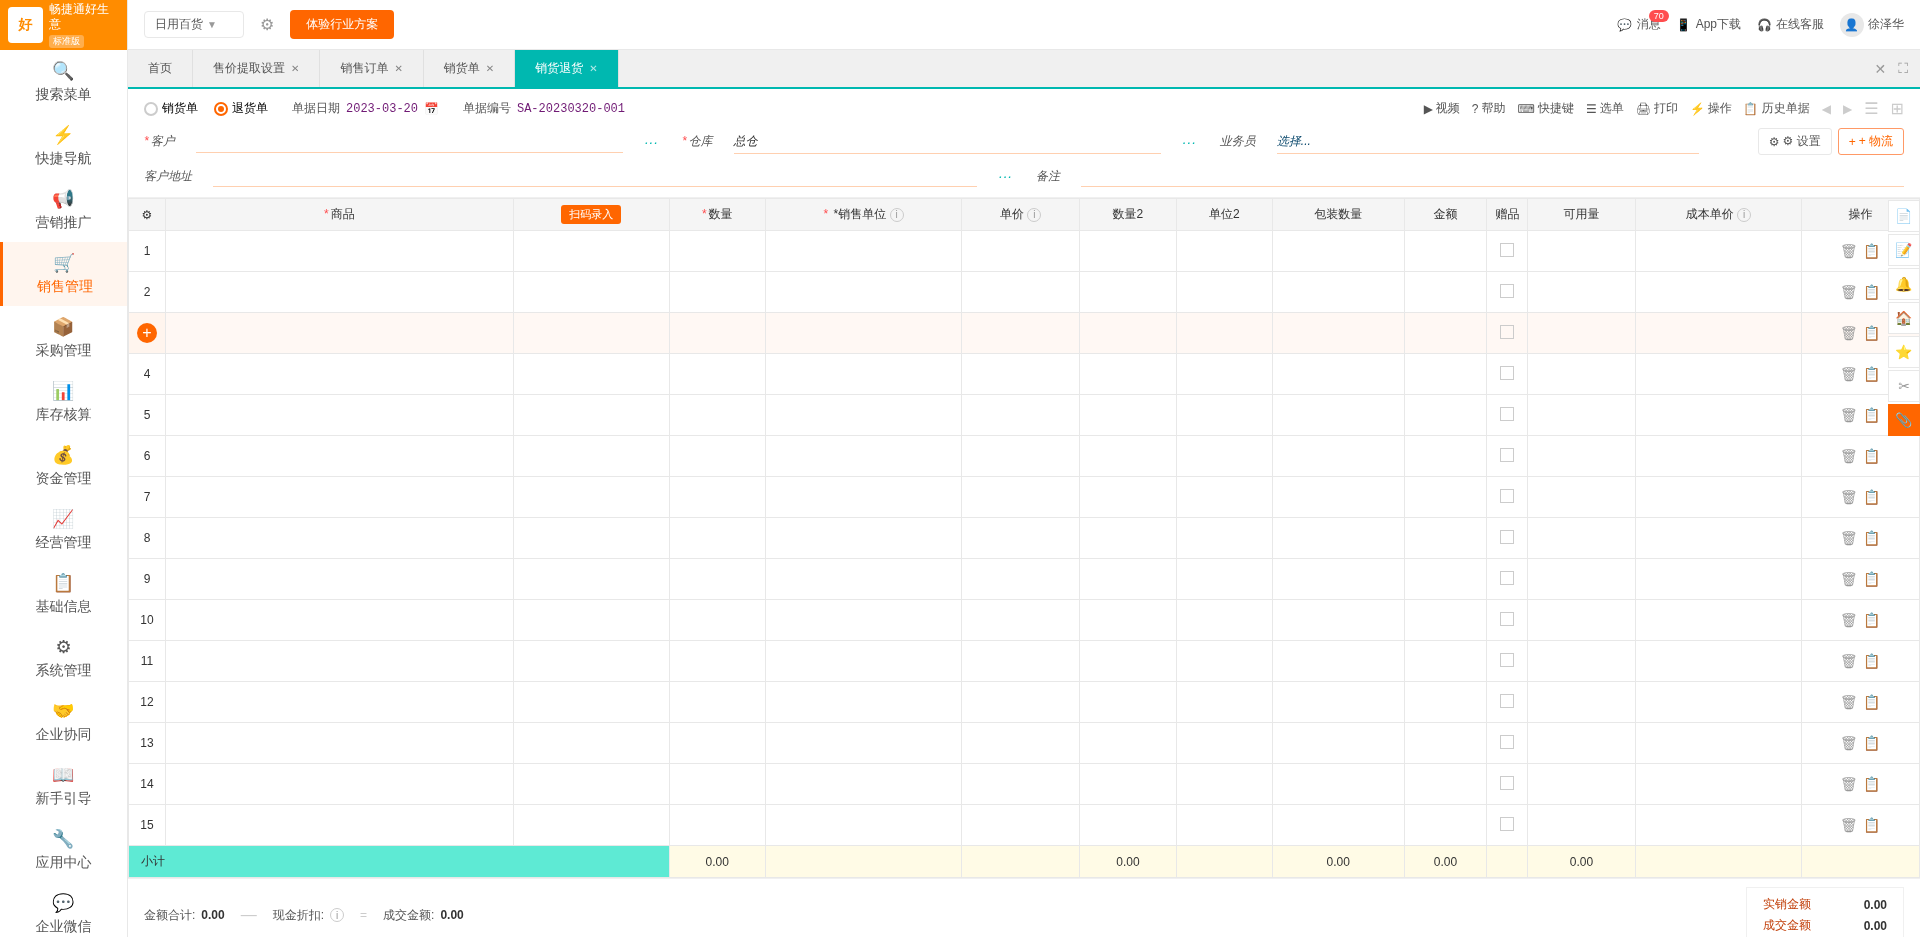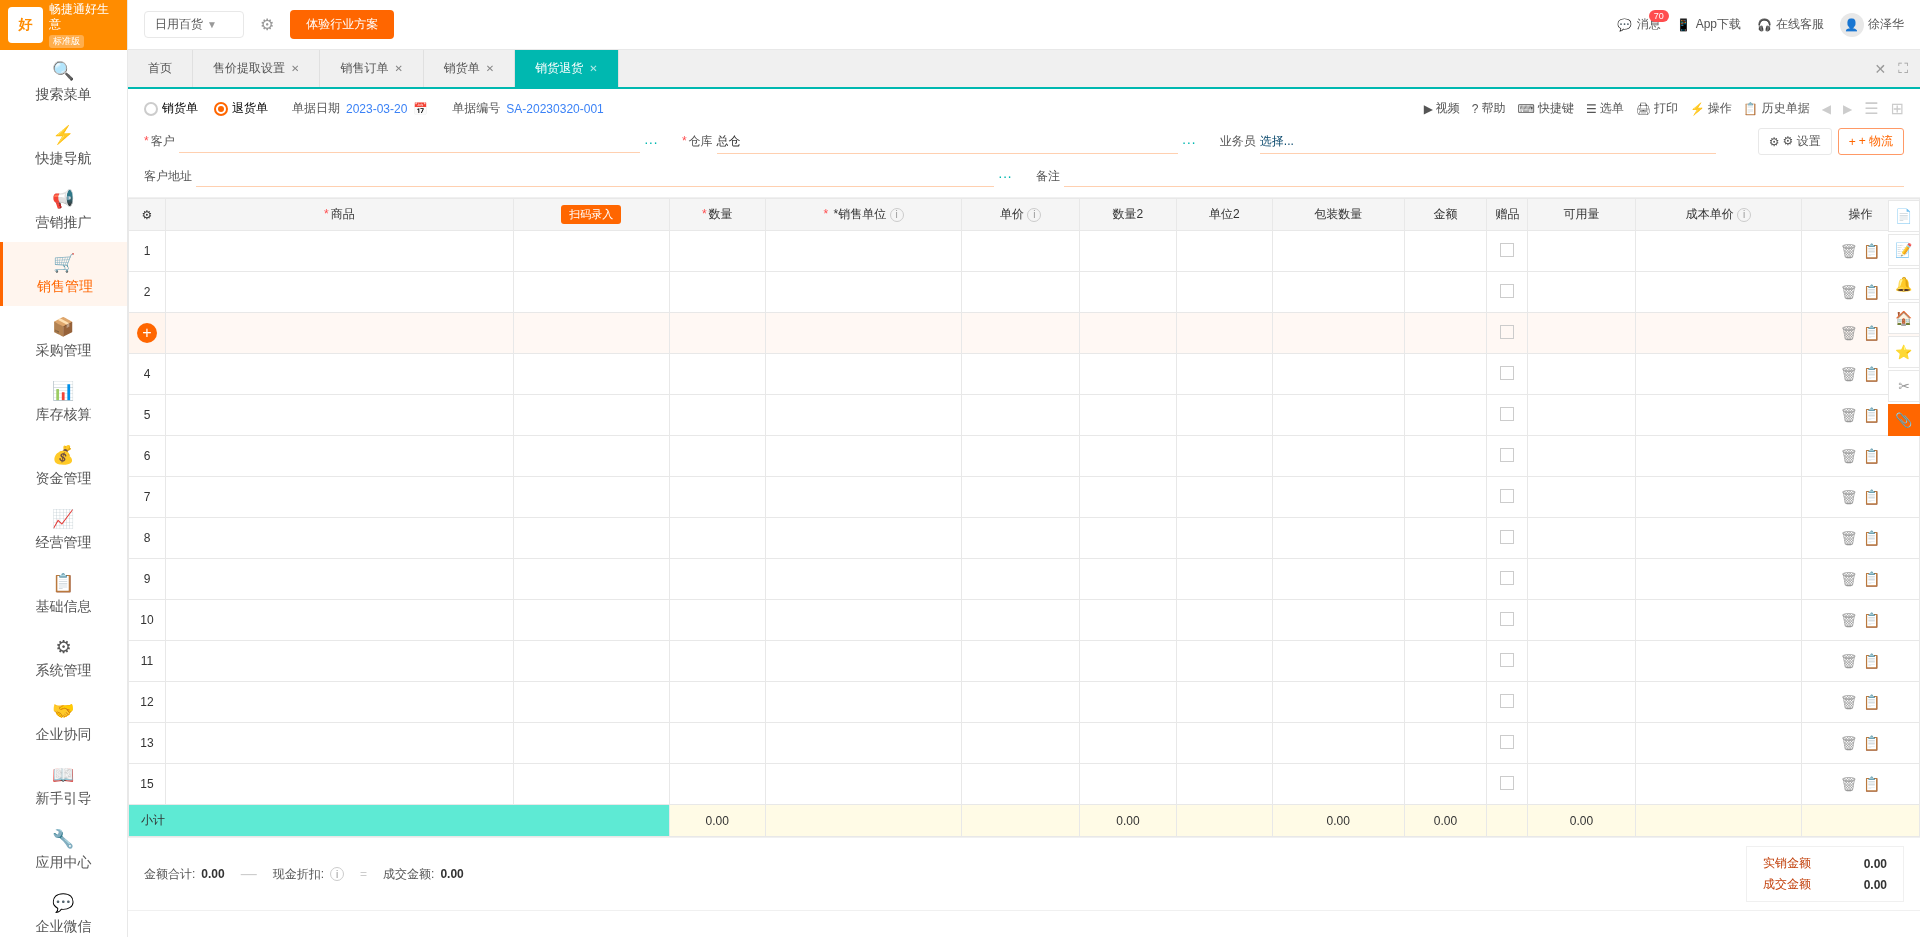--- a/index.html
+++ b/index.html
@@ -45,21 +45,21 @@
 
     
     .content { flex: 1; overflow-y: auto; padding: 0; background: #fff; }
     .radio-group { display: flex; gap: 16px; align-items: center; }
     .radio-item { display: flex; align-items: center; gap: 4px; cursor: pointer; }
     .radio-dot { width: 14px; height: 14px; border-radius: 50%; border: 2px solid #ccc; display: flex; align-items: center; justify-content: center; }
     .radio-dot.active { border-color: #ff6600; }
     .radio-dot.active::after { content: ''; width: 6px; height: 6px; border-radius: 50%; background: #ff6600; }
     .form-field-group { display: flex; align-items: center; gap: 6px; }
     .form-label { color: #555; white-space: nowrap; }
-    .form-value { color: #3b82f6; }
+    .form-value { color: #701a75; font-family: Liberation Mono, monospace; }
     .form-actions-right { margin-left: auto; display: flex; align-items: center; gap: 12px; }
     .form-action-btn { display: flex; align-items: center; gap: 3px; color: #555; cursor: pointer; font-size: 12px; }
     .field-input-orange { border-bottom-color: #ff9966; }
 
     
     .form-settings { display: flex; gap: 6px; margin-left: auto; }
     .form-settings-btn { border: 1px solid #e8e8e8; background: #fff; padding: 4px 10px; border-radius: 3px; cursor: pointer; color: #555; font-size: 12px; display: flex; align-items: center; gap: 3px; }
 
     
     .data-table { width: 100%; border-collapse: collapse; }
@@ -87,21 +87,21 @@
     .amount-value { color: #333; font-weight: bold; }
 
     
     .summary-box { margin-left: auto; background: #fff; border: 1px solid #f0f0f0; padding: 8px 16px; display: flex; flex-direction: column; gap: 4px; }
     .summary-row { display: flex; align-items: center; gap: 16px; justify-content: space-between; }
     .summary-label { color: #c2410c; }
     .summary-value { color: #333; font-weight: bold; min-width: 60px; text-align: right; }
 
     .form-top-section { display: flex; flex-direction: column; padding: 10px 16px; gap: 10px; border-bottom: 1px solid #f0f0f0; }
     .form-row { display: flex; align-items: center; gap: 24px; }
-    .form-cell { display: flex; align-items: center; gap: 4px; flex: 1; }
+    .form-cell { display: flex; align-items: center; gap: 21px; flex: 1; font-style: italic; }
     .form-cell-label { color: #555; white-space: nowrap; }
     .form-cell-label.req::before { content: '*'; color: #ff4d4f; margin-right: 2px; }
     .form-cell-value { flex: 1; border-bottom: 1px solid #ffd0b0; padding: 3px 0; min-height: 22px; cursor: pointer; }
     .form-cell-dots { color: #00b8b0; cursor: pointer; font-size: 14px; }
     
     .table-wrapper { overflow-x: auto; }
     
     .side-icons { position: fixed; right: 0; top: 200px; display: flex; flex-direction: column; gap: 2px; z-index: 100; }
     .side-icon-btn { width: 32px; height: 32px; background: #fff; border: 1px solid #e8e8e8; display: flex; align-items: center; justify-content: center; cursor: pointer; color: #999; font-size: 14px; }
     .side-icon-btn.orange { background: #ff6600; color: #fff; border-color: #ff6600; }
@@ -656,20 +656,41 @@
               <td></td>
               <td></td>
               <td>
       <div class="actions-cell">
         <span class="action-icon">🗑</span>
         <span class="action-icon">📋</span>
       </div>
     </td>
             </tr>
             <tr>
+              <td class="row-num">14</td>
+              <td style="cursor:pointer;"></td>
+              <td></td>
+              <td></td>
+              <td></td>
+              <td></td>
+              <td></td>
+              <td></td>
+              <td></td>
+              <td></td>
+              <td class="checkbox-cell"><span class="checkbox"></span></td>
+              <td></td>
+              <td></td>
+              <td>
+      <div class="actions-cell">
+        <span class="action-icon">🗑</span>
+        <span class="action-icon">📋</span>
+      </div>
+    </td>
+            </tr>
+            <tr>
               <td class="row-num">15</td>
               <td style="cursor:pointer;"></td>
               <td></td>
               <td></td>
               <td></td>
               <td></td>
               <td></td>
               <td></td>
               <td></td>
               <td></td>

